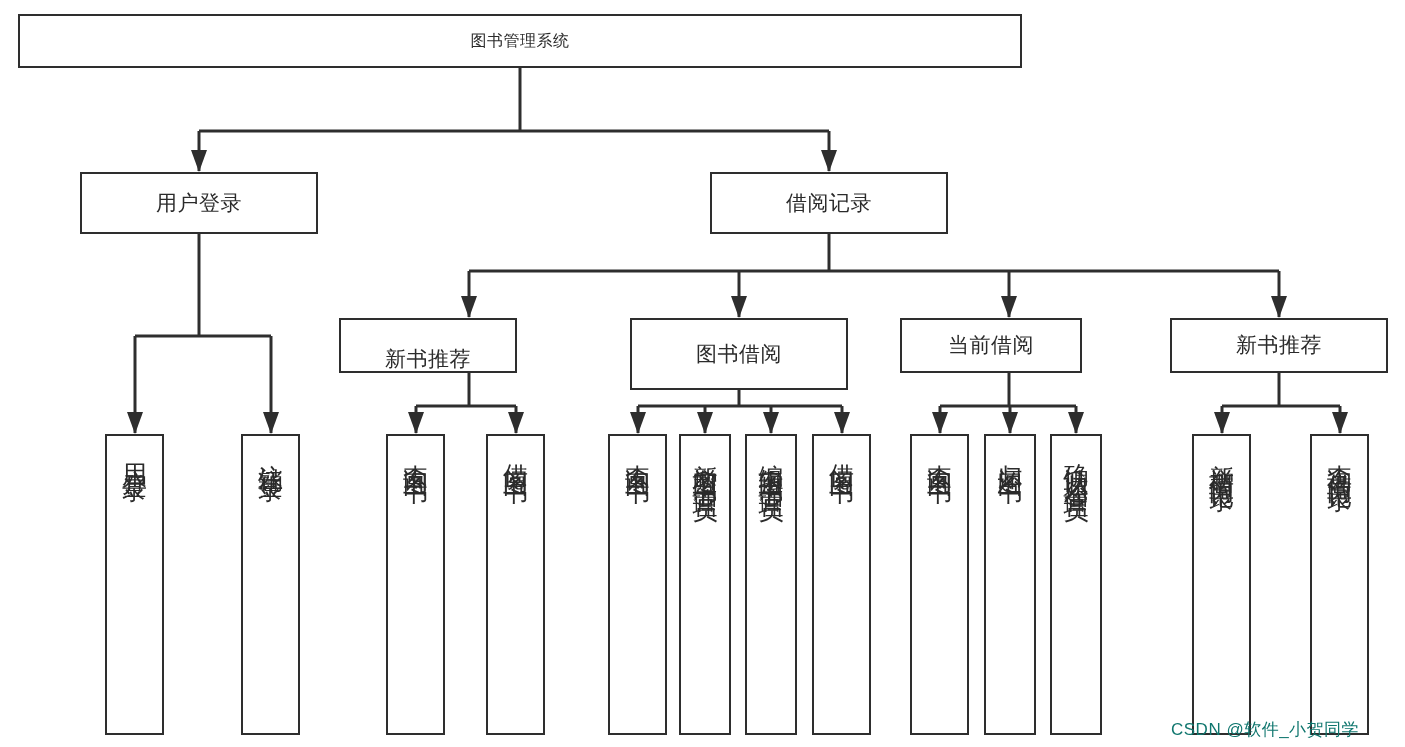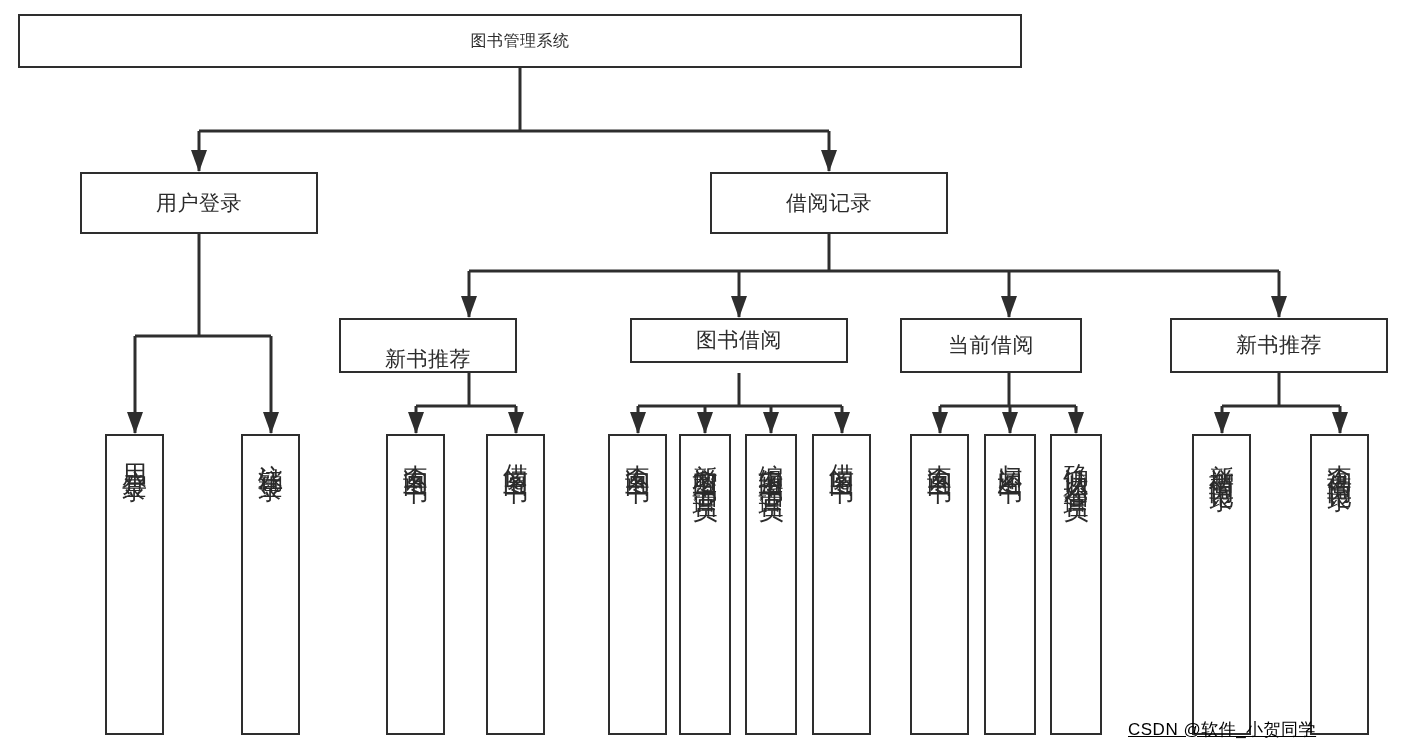--- a/index.html
+++ b/index.html
@@ -135,21 +135,21 @@
       </div>
       <div class="node horizontal" style="left: 80px; top: 172px; width: 238px; height: 62px; border-color: rgb(46, 46, 46);">
         <span class="node-label" style="color: rgb(43, 43, 43);">用户登录</span>
       </div>
       <div class="node horizontal" style="left: 710px; top: 172px; width: 238px; height: 62px; border-color: rgb(46, 46, 46);">
         <span class="node-label" style="color: rgb(43, 43, 43);">借阅记录</span>
       </div>
       <div class="node horizontal" style="left: 339px; top: 318px; width: 178px; height: 55px; border-color: rgb(46, 46, 46); align-items: flex-end;">
         <span class="node-label" style="color: rgb(43, 43, 43);">新书推荐</span>
       </div>
-      <div class="node horizontal" style="left: 630px; top: 318px; width: 218px; height: 45px; border-color: rgb(46, 46, 46);">
+      <div class="node horizontal" style="left: 630px; top: 318px; width: 218px; height: 72px; border-color: rgb(46, 46, 46);">
         <span class="node-label" style="color: rgb(43, 43, 43);">图书借阅</span>
       </div>
       <div class="node horizontal" style="left: 900px; top: 318px; width: 182px; height: 55px; border-color: rgb(46, 46, 46);">
         <span class="node-label" style="color: rgb(43, 43, 43);">当前借阅</span>
       </div>
       <div class="node horizontal" style="left: 1170px; top: 318px; width: 218px; height: 55px; border-color: rgb(46, 46, 46);">
         <span class="node-label" style="color: rgb(43, 43, 43);">新书推荐</span>
       </div>
       <div class="node vertical" style="left: 105px; top: 434px; width: 59px; height: 301px; border-color: rgb(46, 46, 46);">
         <span class="node-label" style="color: rgb(43, 43, 43);">用户登录</span>
@@ -184,14 +184,14 @@
       <div class="node vertical" style="left: 1050px; top: 434px; width: 52px; height: 301px; border-color: rgb(46, 46, 46);">
         <span class="node-label" style="color: rgb(43, 43, 43);">确认归还（管理员）</span>
       </div>
       <div class="node vertical" style="left: 1192px; top: 434px; width: 59px; height: 301px; border-color: rgb(46, 46, 46);">
         <span class="node-label" style="color: rgb(43, 43, 43);">新增借阅记录</span>
       </div>
       <div class="node vertical" style="left: 1310px; top: 434px; width: 59px; height: 301px; border-color: rgb(46, 46, 46);">
         <span class="node-label" style="color: rgb(43, 43, 43);">查询借阅记录</span>
       </div>
     </div>
-  <div class="watermark" style="left: 1128px; top: 718px; color: #000000; text-decoration: underline;">CSDN @软件_小贺同学</div>
+  <div class="watermark" style="left: 1171px; top: 718px; color: #0f766e;">CSDN @软件_小贺同学</div>
 </div>
 
 </body></html>

